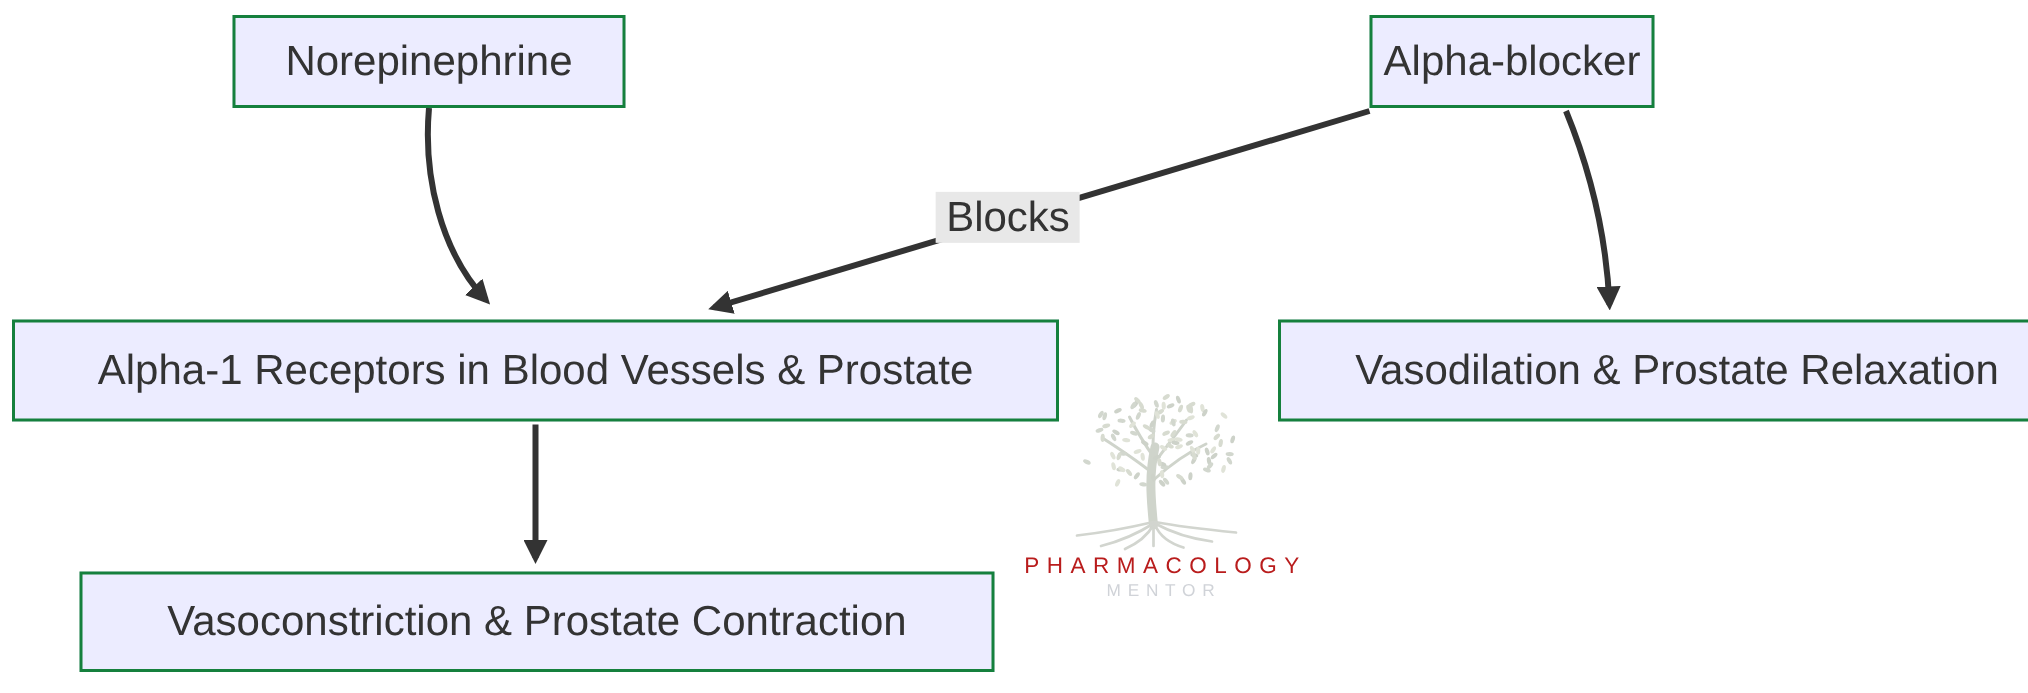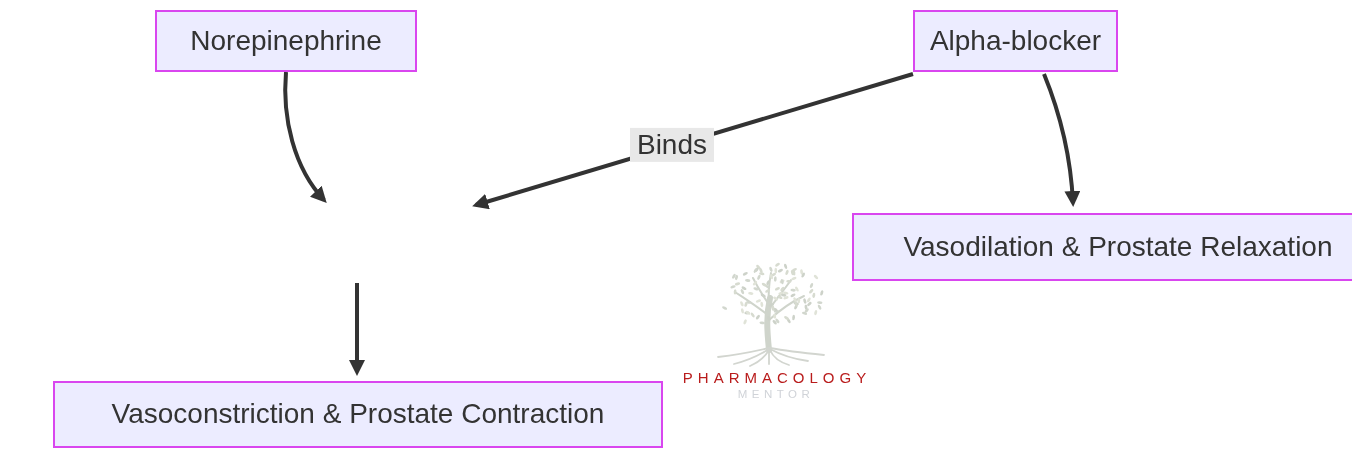--- a/index.html
+++ b/index.html
@@ -3,26 +3,26 @@
 <meta charset="utf-8">
 <style>
   html,body { margin:0; padding:0; background:#ffffff; }
   .canvas {
     position:relative; width:1352px; height:462px; background:#ffffff;
     font-family:"Liberation Sans", sans-serif; overflow:hidden;
   }
   svg.layer { position:absolute; left:0; top:0; width:1352px; height:462px; }
   .node {
     position:absolute; box-sizing:border-box;
-    background:#ECECFF; border:2px solid #d946ef; color:#333333;
+    background:#ECECFF; border:2px solid #15803d; color:#333333;
     display:flex; align-items:center; justify-content:center;
     font-size:28px; text-align:center; line-height:1.1; white-space:nowrap;
   }
   .n-norepinephrine   { left:155px; top:10px;  width:262px; height:62px; }
-  .n-alpha-blocker    { left:913px; top:10px;  width:205px; height:62px; }
+  .n-alpha-blocker    { left:913px; top:10px;  width:190px; height:62px; }
   .n-receptors        { left:8px;   top:213px; width:698px; height:68px; }
   .n-vasodilation     { left:808px; top:213px; width:532px; height:68px;margin-left:44px; }
   .n-vasoconstriction { left:53px;  top:381px; width:610px; height:67px; }
   .edge-label {
     position:absolute; transform:translate(-50%,-50%);
     background:#e8e8e8; color:#333333; font-size:28px; line-height:1.15;
     padding:1px 7px; white-space:nowrap;
   }
   .el-binds  { left:284px; top:146px; }
   .el-blocks { left:672px; top:145px; }
@@ -167,20 +167,21 @@
     <g fill="none" stroke="#333333" stroke-width="4">
       <path d="M 286,72 C 282,118 294,168 324,200" marker-end="url(#arrowhead)"></path>
       <path d="M 913,74 L 476,205" marker-end="url(#arrowhead)"></path>
       <path d="M 1044,74 C 1062,118 1071,160 1073,203" marker-end="url(#arrowhead)"></path>
       <path d="M 357,283 L 357,372" marker-end="url(#arrowhead)"></path>
     </g>
   </svg>
 
   <div class="node n-norepinephrine">Norepinephrine</div>
   <div class="node n-alpha-blocker">Alpha-blocker</div>
+  <div class="node n-receptors">Alpha-1 Receptors in Blood Vessels &amp; Prostate</div>
   <div class="node n-vasodilation">Vasodilation &amp; Prostate Relaxation</div>
   <div class="node n-vasoconstriction">Vasoconstriction &amp; Prostate Contraction</div>
 
-  <div class="edge-label el-blocks">Binds</div>
+  <div class="edge-label el-blocks">Blocks</div>
 
   <div class="wm-line1">PHARMACOLOGY</div>
   <div class="wm-line2">MENTOR</div>
 </div>
 
 </body></html>

